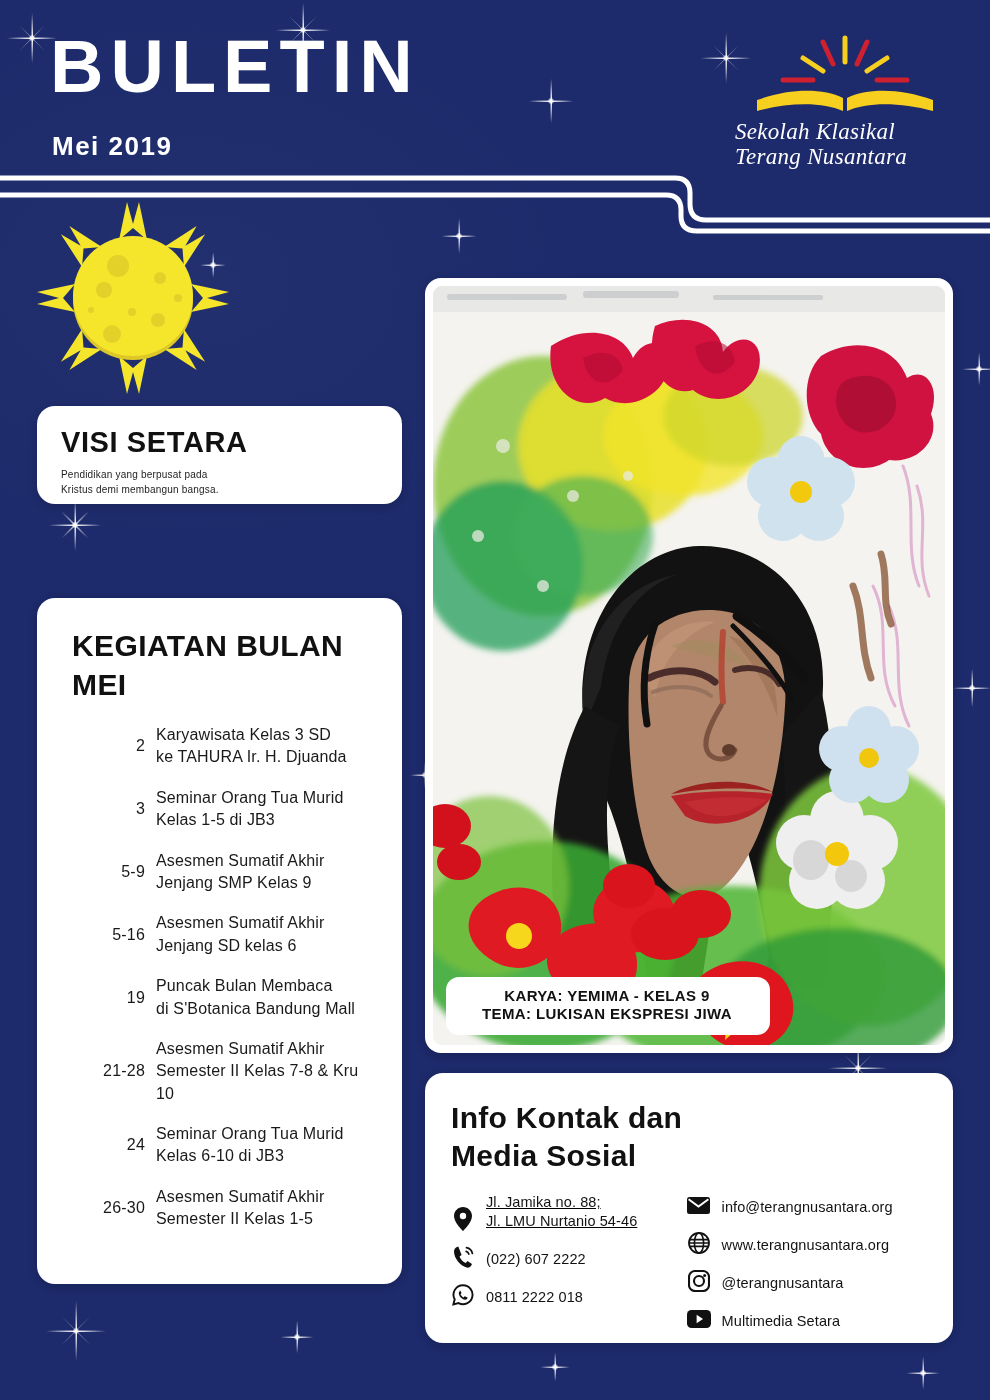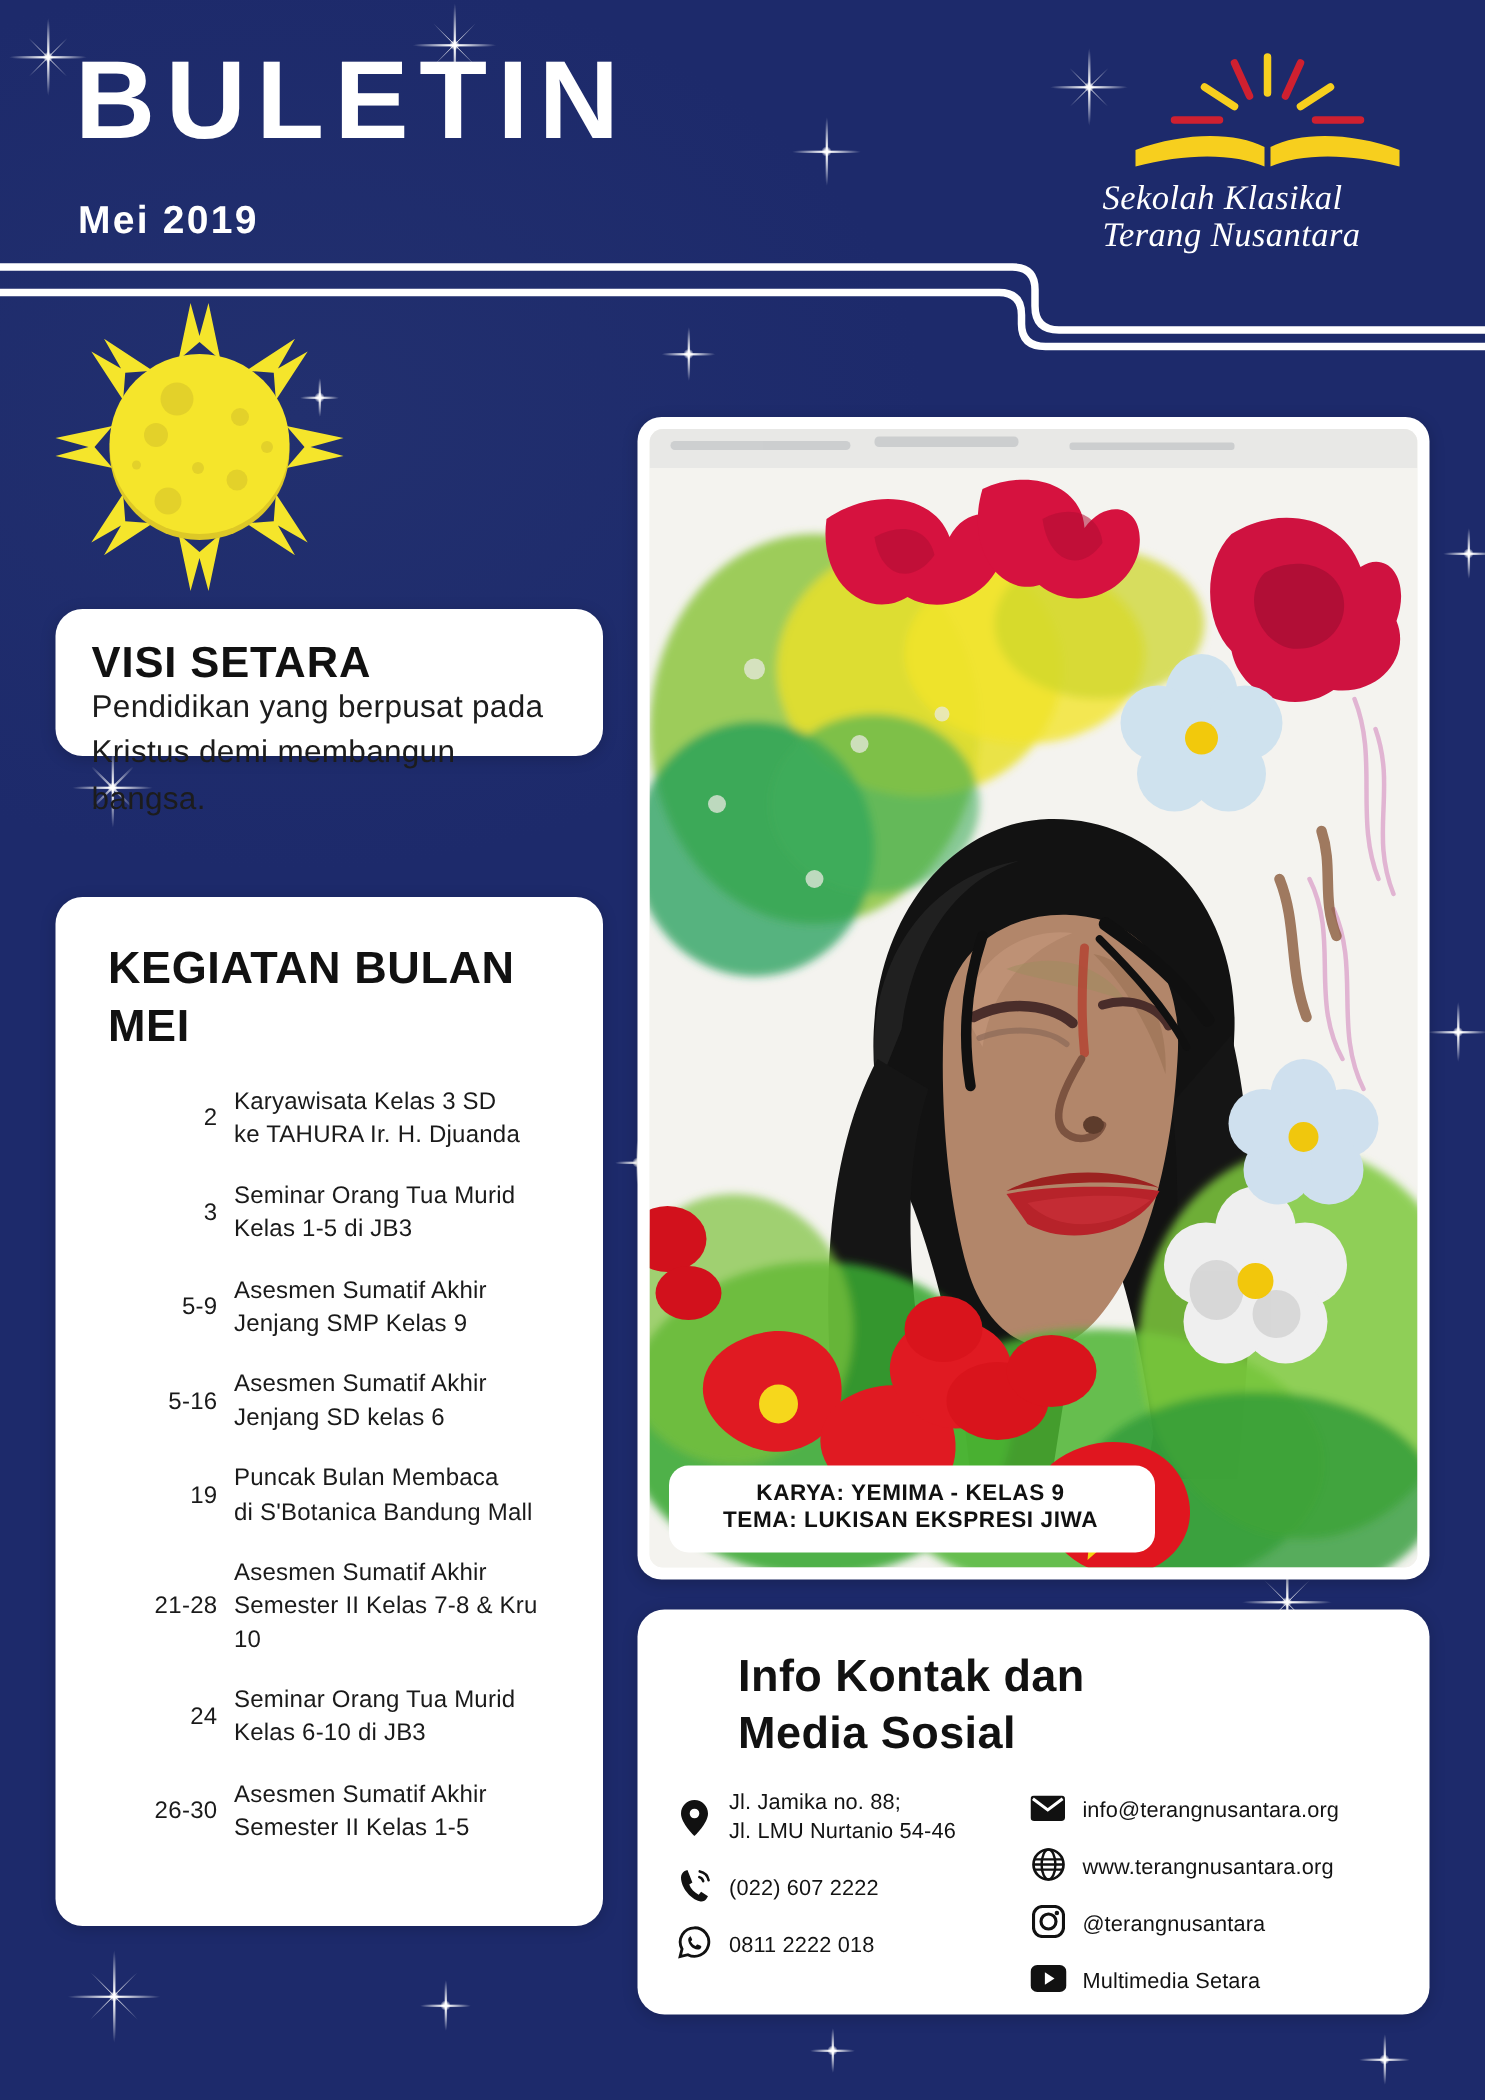--- a/index.html
+++ b/index.html
@@ -147,21 +147,22 @@
 
   #visi-card { left: 37px; top: 406px; width: 365px; height: 98px; padding: 22px 24px 0 24px; }
   .visi-title {
     font-size: 29px;
     font-weight: 700;
     color: #111111;
     letter-spacing: .6px;
     line-height: 1;
   }
   .visi-desc {
-    font-size: 21px;
+    margin-top: 11px;
+    font-size: 10px;
     color: #1c1c1c;
     line-height: 1.45;
     letter-spacing: .2px;
     white-space: pre-line;
   }
 
   #kegiatan-card { left: 37px; top: 598px; width: 365px; height: 686px; padding: 28px 22px 0 35px; }
   .kegiatan-title {
     font-size: 30px;
     font-weight: 700;
@@ -235,31 +236,30 @@
 
   
   #contact-card { left: 425px; top: 1073px; width: 528px; height: 270px; padding: 26px 26px 0 26px; }
   .contact-title {
     font-size: 30px;
     font-weight: 700;
     color: #111111;
     line-height: 1.27;
     letter-spacing: .3px;
     white-space: pre-line;
-    margin-left: 41px;
   }
   .contact-cols {
     display: flex;
     margin-top: 16px;
   }
   .contact-col { display: flex; flex-direction: column; }
   .contact-col.left { width: 245px; gap: 14px; padding-top: 2px; }
   .contact-col.right { width: 250px; gap: 14px; padding-top: 2px; }
   .contact-row { display: flex; align-items: flex-end; gap: 11px; }
-  .contact-row.multi { align-items: center; }
+  .contact-row.multi { align-items: flex-end; text-decoration: underline; }
   .c-icon { flex: 0 0 24px; width: 24px; height: 24px; display: flex; align-items: center; justify-content: center; }
   .c-icon svg { display: block; }
   .c-text {
     font-size: 14.5px;
     color: #131313;
     line-height: 1.3;
     letter-spacing: .1px;
     white-space: pre-line;
   }
 </style>

